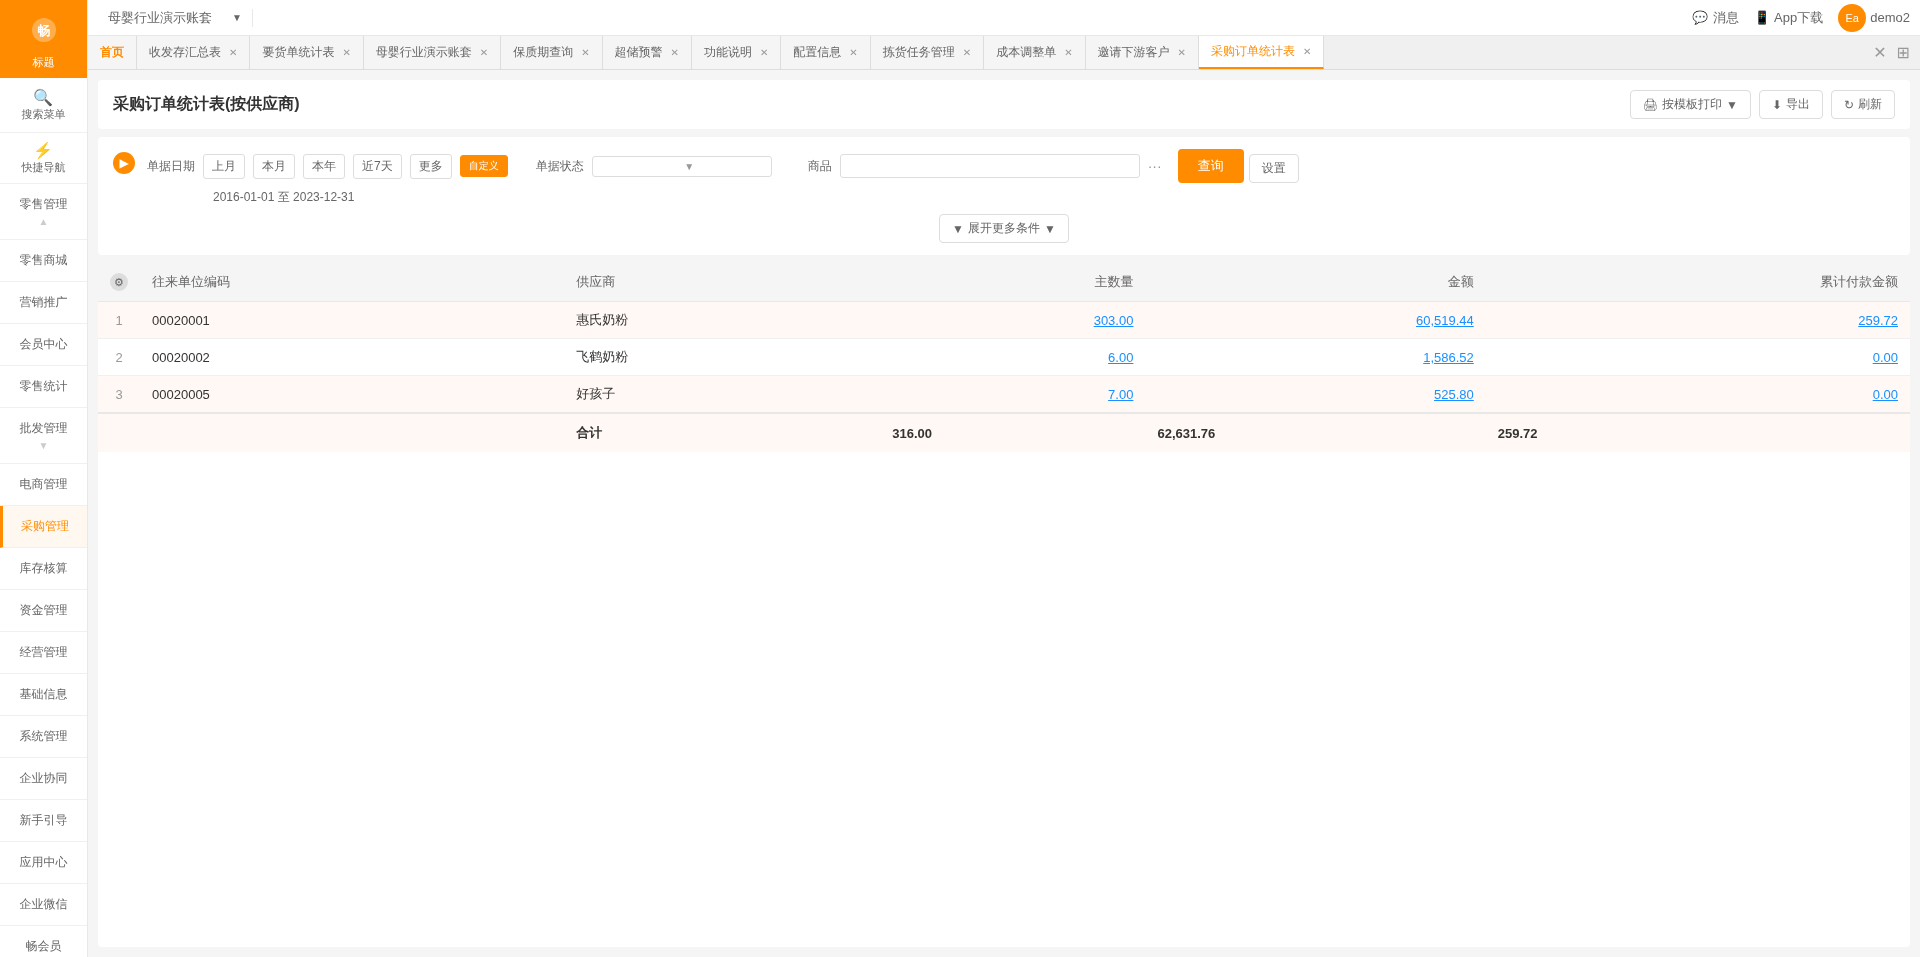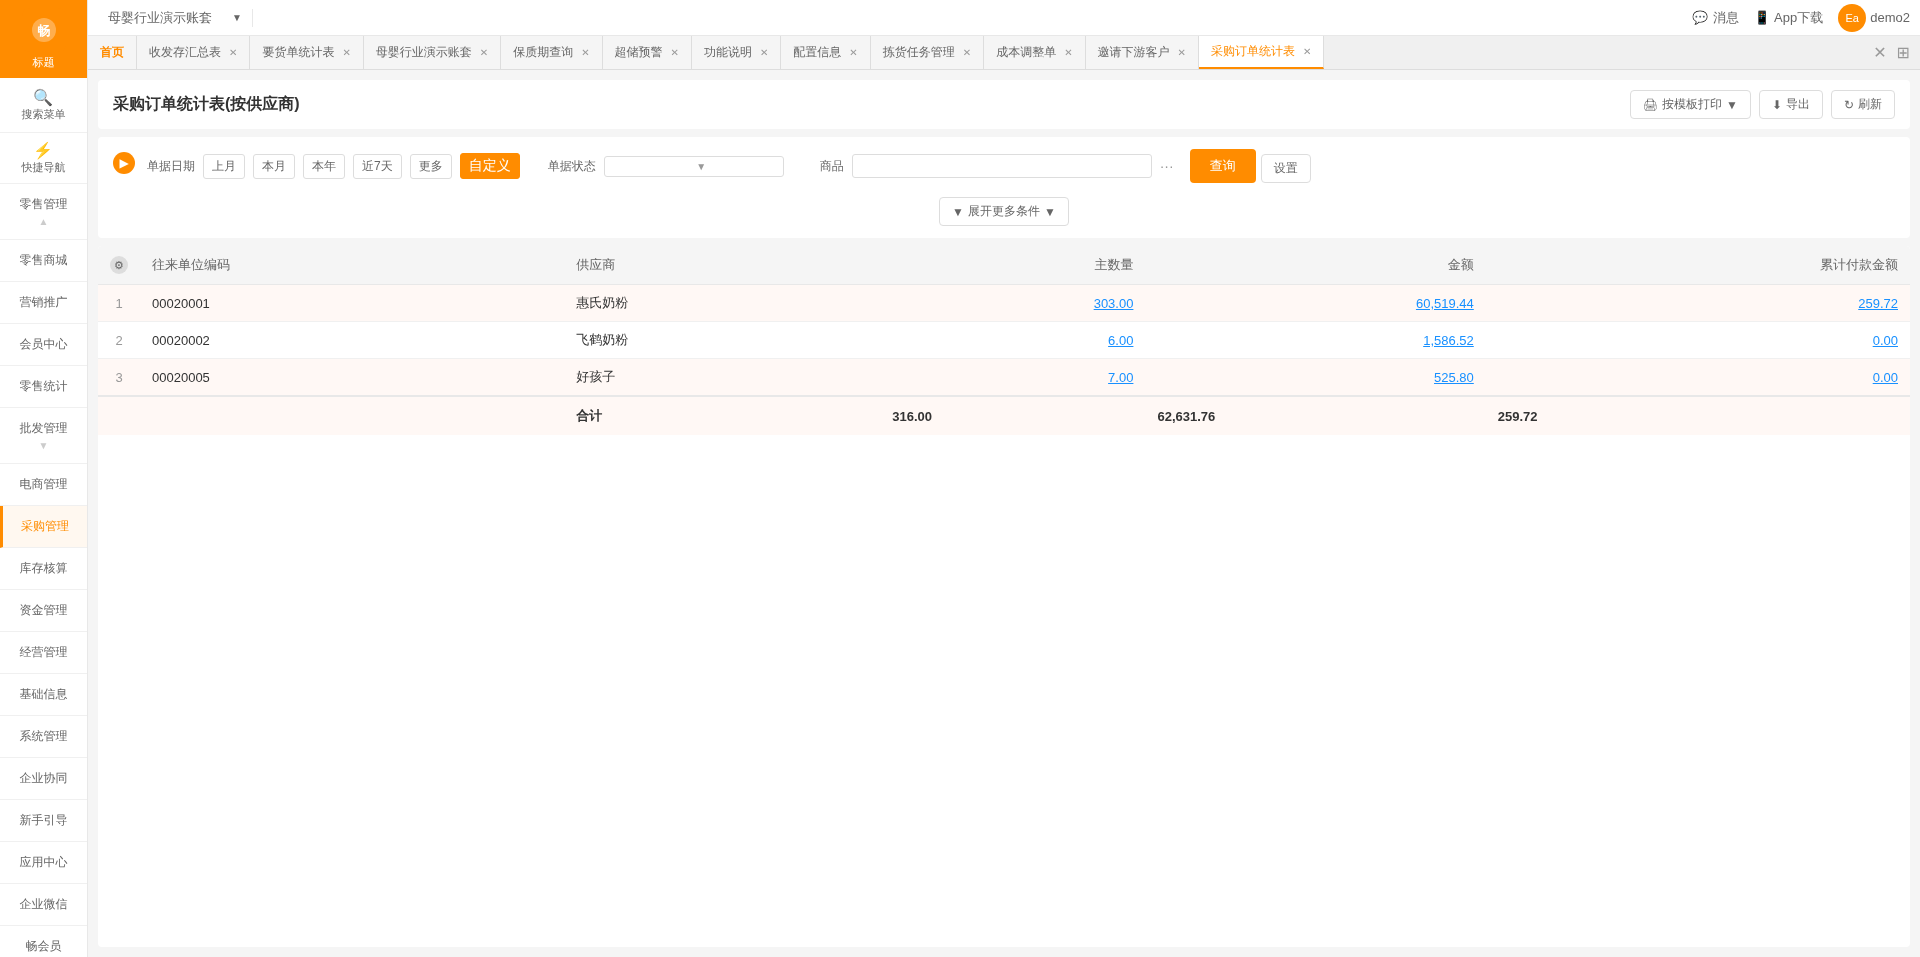--- a/index.html
+++ b/index.html
@@ -36,21 +36,21 @@
     .tab-bar-end span { font-size: 16px; color: #999; cursor: pointer; }
 
     
     .page-content { flex: 1; display: flex; flex-direction: column; overflow: hidden; background: #f5f5f5; padding: 10px; gap: 8px; }
     .page-title { font-size: 16px; font-weight: bold; color: #333; }
     .btn-print { display: flex; align-items: center; gap: 4px; padding: 5px 12px; border: 1px solid #ddd; background: #fff; border-radius: 4px; cursor: pointer; font-size: 12px; color: #666; }
     .btn-export { display: flex; align-items: center; gap: 4px; padding: 5px 12px; border: 1px solid #ddd; background: #fff; border-radius: 4px; cursor: pointer; font-size: 12px; color: #666; }
     .btn-refresh { display: flex; align-items: center; gap: 4px; padding: 5px 12px; border: 1px solid #ddd; background: #fff; border-radius: 4px; cursor: pointer; font-size: 12px; color: #666; }
     .filter-label { font-size: 12px; color: #666; white-space: nowrap; }
     .date-btn { padding: 3px 8px; border: 1px solid #ddd; border-radius: 3px; cursor: pointer; font-size: 12px; color: #666; background: #fff; }
-    .date-custom { background: #ff8c00; color: #fff; border: 1px solid #ff8c00; padding: 3px 8px; border-radius: 3px; font-size: 14px; cursor: pointer; }
+    .date-custom { background: #ff8c00; color: #fff; border: 1px solid #ff8c00; padding: 3px 8px; border-radius: 3px; font-size: 10px; cursor: pointer; }
     .date-range { font-size: 12px; color: #666; }
     .expand-btn { display: flex; align-items: center; gap: 4px; padding: 5px 12px; border: 1px solid #ddd; background: #fff; border-radius: 4px; cursor: pointer; font-size: 12px; color: #666; }
     
     .filter-select { display: flex; align-items: center; border: 1px solid #ddd; border-radius: 3px; padding: 4px 8px; background: #fff; cursor: pointer; min-width: 180px; gap: 5px; }
     .filter-select span { flex: 1; font-size: 12px; color: #999; }
     .filter-select .arrow { font-size: 10px; color: #999; }
     .filter-input { border: 1px solid #ddd; border-radius: 3px; padding: 4px 8px; background: #fff; min-width: 200px; font-size: 12px; color: #666; }
     .filter-more { color: #999; cursor: pointer; font-size: 14px; }
 
     .btn-query { background: #ff8c00; color: #fff; border: none; border-radius: 4px; padding: 6px 20px; cursor: pointer; font-size: 13px; }
@@ -285,20 +285,24 @@
             <span class="filter-label" style="margin-left:28px;">商品</span>
             <input class="filter-input" type="text" style="min-width: 300px;">
             <span class="filter-more">···</span>
 
             <div style="display:flex;flex-direction:row;gap:5px;margin-left:8px;">
               <button class="btn-query">查询</button>
               <button class="btn-settings">设置</button>
             </div>
           </div>
 
+          <div style="display:flex;align-items:center;gap:8px;">
+            <span style="width:58px;"></span>
+            <span class="date-range">2016-01-01 至 2023-12-31</span>
+          </div>
         </div>
       </div>
 
       <div style="display:flex;justify-content:center;margin-top:8px;">
         <button class="expand-btn">
           <span>▼</span>
           <span>展开更多条件</span>
           <span>▼</span>
         </button>
       </div>

